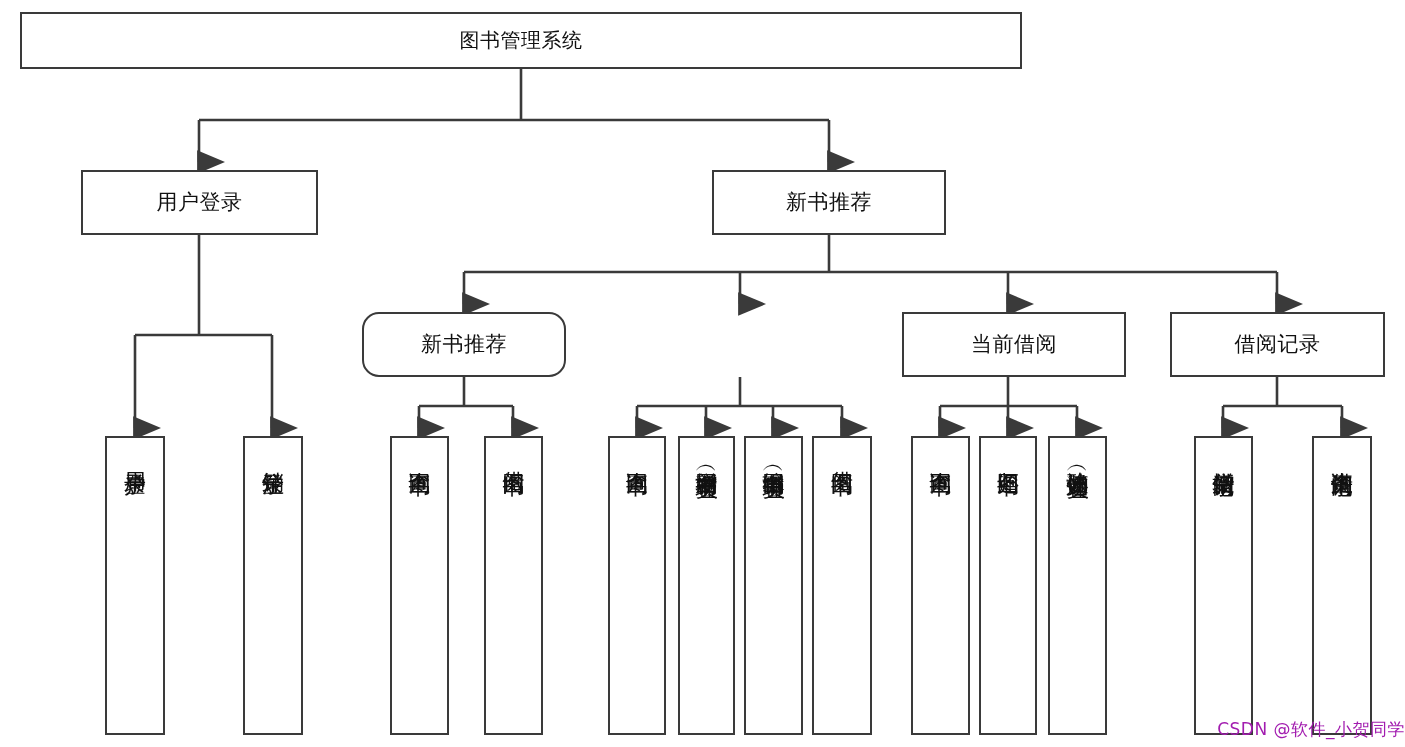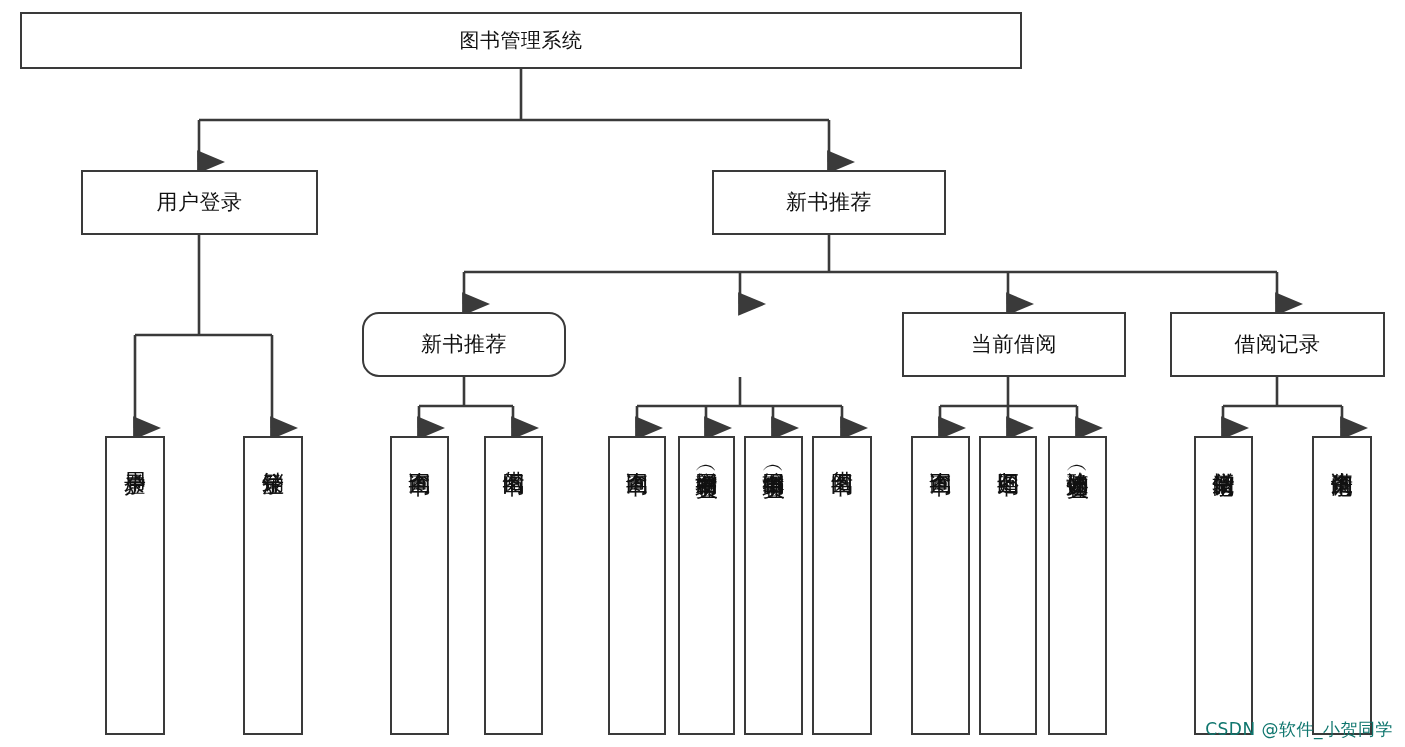--- a/index.html
+++ b/index.html
@@ -56,24 +56,24 @@
   }
   .node.vertical .node-label {
     writing-mode: vertical-rl;
     text-orientation: upright;
     font-size: 22px;
     line-height: 1.08;
     letter-spacing: 1px;
   }
   .watermark {
     position: absolute;
-    right: 12px;
+    right: 0;
     bottom: 6px;
     font-size: 17px;
-    color: #0f766e;
+    color: #a21caf;
     letter-spacing: 0.5px;
     user-select: none;
   }
 </style>
 </head>
 <body>
 
 <div id="diagram-root">
 
   <svg class="connectors" viewBox="0 0 1405 747" xmlns="http://www.w3.org/2000/svg">

